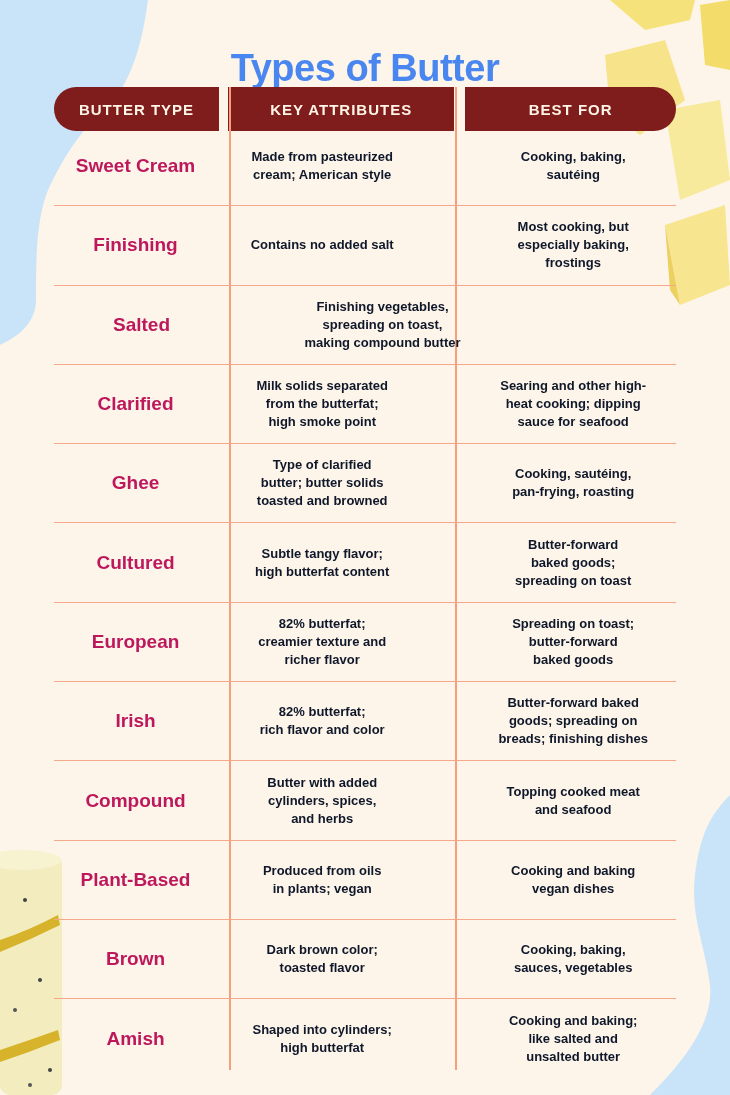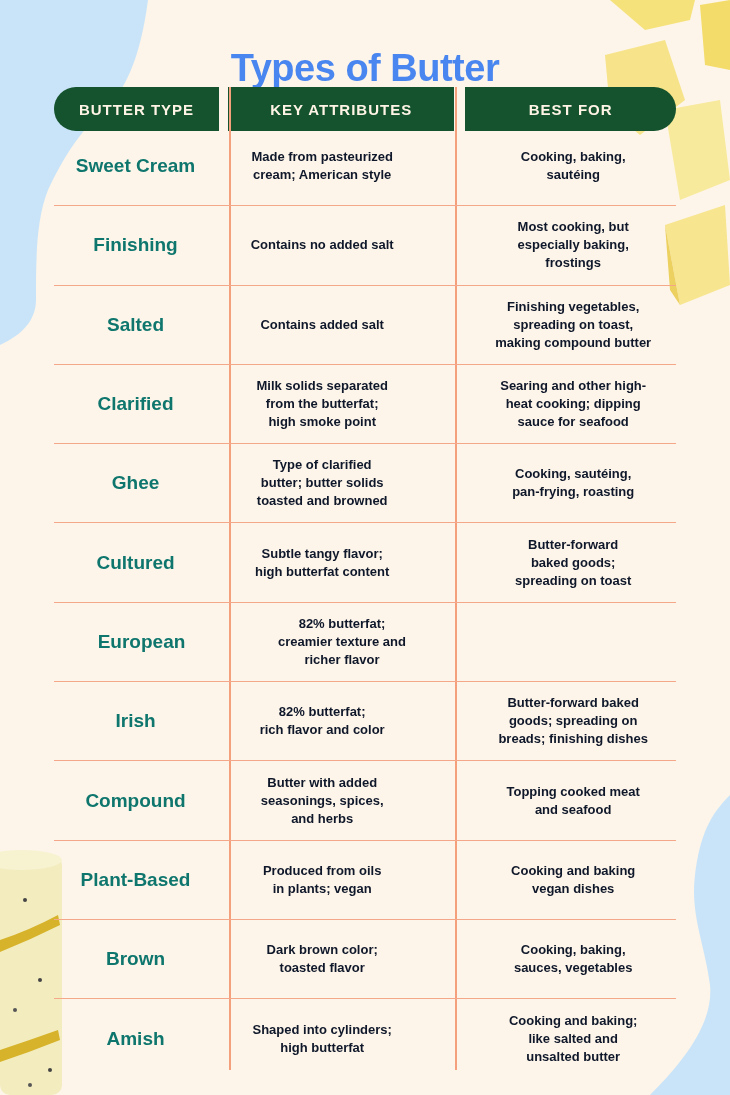--- a/index.html
+++ b/index.html
@@ -4,30 +4,30 @@
 <style>
   html, body { margin:0; padding:0; }
   body { width:730px; height:1095px; overflow:hidden; position:relative; background:#fdf5e9; font-family:"Liberation Sans", sans-serif; }
   .bg-blue-left { position:absolute; left:0; top:0; width:200px; height:660px; }
   .bg-blue-right { position:absolute; right:0; top:795px; width:120px; height:300px; }
   .butter-cubes { position:absolute; right:0; top:0; width:160px; height:320px; }
   .butter-stack { position:absolute; left:0; top:840px; width:75px; height:255px; }
   .title { position:absolute; left:0; right:0; top:22px; text-align:center; font-size:38px; font-weight:bold; color:#4a86f0; letter-spacing:-0.5px; font-family:"Liberation Sans", sans-serif; }
   .table { position:absolute; left:54px; top:87px; width:622px; }
   .thead { display:flex; height:44px; }
-  .th { background:#14532d; color:#fff4e6; font-weight:bold; font-size:15px; letter-spacing:1px; display:flex; align-items:center; justify-content:center; }
+  .th { background:#7f1d1d; color:#fff4e6; font-weight:bold; font-size:15px; letter-spacing:1px; display:flex; align-items:center; justify-content:center; }
   .th.c1 { width:170px; border-radius:22px 0 0 22px; }
   .th.c2 { width:233px; margin-left:9px; }
   .th.c3 { width:217px; margin-left:11px; border-radius:0 22px 22px 0; }
   .vline { position:absolute; top:0; width:1.5px; background:#f4a07c; }
   .rows { position:absolute; left:0; top:40px; width:622px; }
   .row { display:flex; height:79.3px; border-bottom:1.5px solid #f4a889; box-sizing:border-box; }
   .row:last-child { border-bottom:none; }
   .cell { display:flex; align-items:center; justify-content:center; text-align:center; font-size:13px; font-weight:bold; color:#0f172a; line-height:18px; padding:0 6px; box-sizing:border-box; }
-  .cell.c1 { width:175px; color:#0f766e; font-size:19px; }
+  .cell.c1 { width:175px; color:#be185d; font-size:19px; }
   .cell.c2 { width:226px; }
   .cell.c3 { width:221px;margin-left:43px; }
   .multiline { white-space:pre-line; }
 </style>
 </head>
 <body>
 
 <svg class="bg-blue-left" viewBox="0 0 200 660" preserveAspectRatio="none">
   <path d="M0 0 H148 C140 60 125 90 105 110 C80 130 62 160 48 190 C36 220 36 260 36 300 C36 320 22 335 0 345 Z" fill="#c9e4f9"></path>
 </svg>
@@ -78,21 +78,20 @@
     </div>
     <div class="row">
       <div class="cell c1">Finishing</div>
       <div class="cell c2 multiline">Contains no added salt</div>
       <div class="cell c3 multiline">Most cooking, but
 especially baking,
 frostings</div>
     </div>
     <div class="row">
       <div class="cell c1">Salted</div>
-      <div class="cell c2 multiline">Contains added salt</div>
       <div class="cell c3 multiline">Finishing vegetables,
 spreading on toast,
 making compound butter</div>
     </div>
     <div class="row">
       <div class="cell c1">Clarified</div>
       <div class="cell c2 multiline">Milk solids separated
 from the butterfat;
 high smoke point</div>
       <div class="cell c3 multiline">Searing and other high-
@@ -113,33 +112,36 @@
 high butterfat content</div>
       <div class="cell c3 multiline">Butter-forward
 baked goods;
 spreading on toast</div>
     </div>
     <div class="row">
       <div class="cell c1">European</div>
       <div class="cell c2 multiline">82% butterfat;
 creamier texture and
 richer flavor</div>
+      <div class="cell c3 multiline">Spreading on toast;
+butter-forward
+baked goods</div>
     </div>
     <div class="row">
       <div class="cell c1">Irish</div>
       <div class="cell c2 multiline">82% butterfat;
 rich flavor and color</div>
       <div class="cell c3 multiline">Butter-forward baked
 goods; spreading on
 breads; finishing dishes</div>
     </div>
     <div class="row">
       <div class="cell c1">Compound</div>
       <div class="cell c2 multiline">Butter with added
-seasonings, spices,
+cylinders, spices,
 and herbs</div>
       <div class="cell c3 multiline">Topping cooked meat
 and seafood</div>
     </div>
     <div class="row">
       <div class="cell c1">Plant-Based</div>
       <div class="cell c2 multiline">Produced from oils
 in plants; vegan</div>
       <div class="cell c3 multiline">Cooking and baking
 vegan dishes</div>

